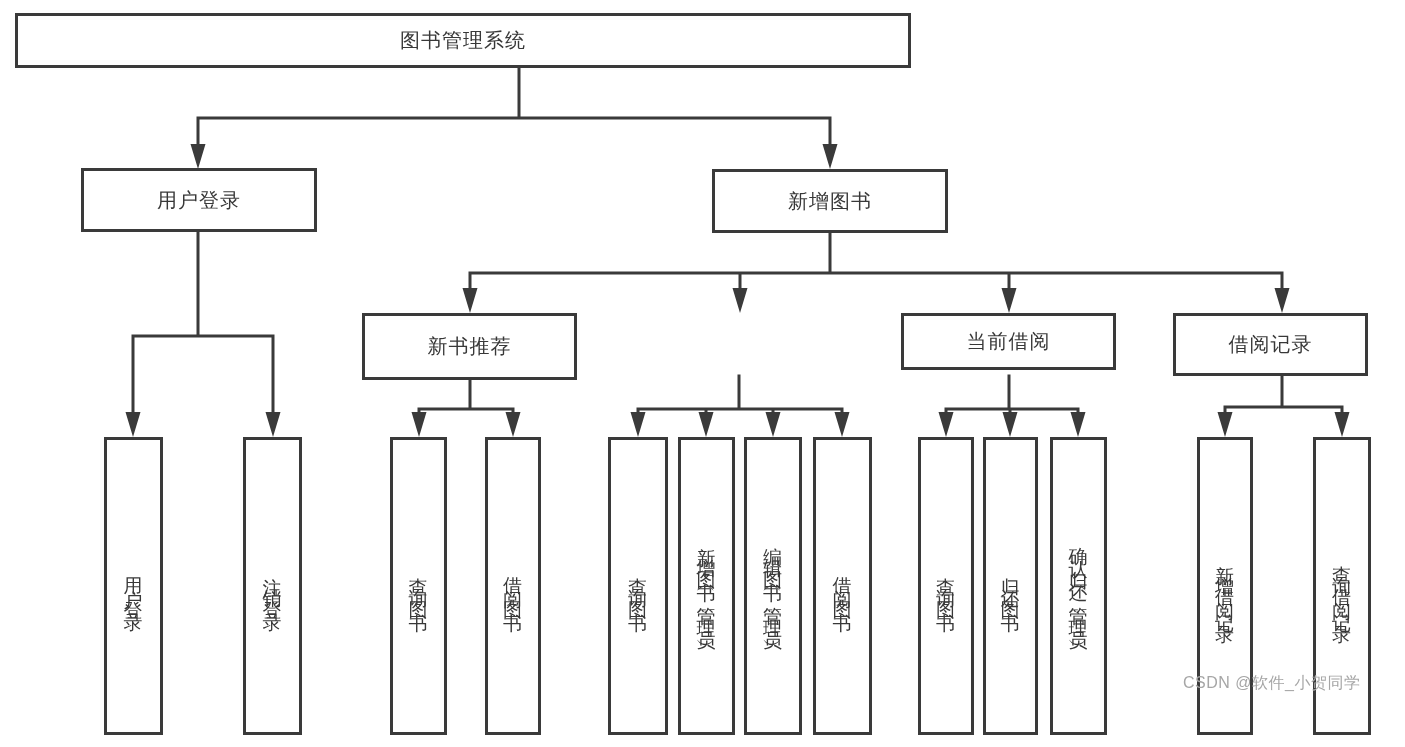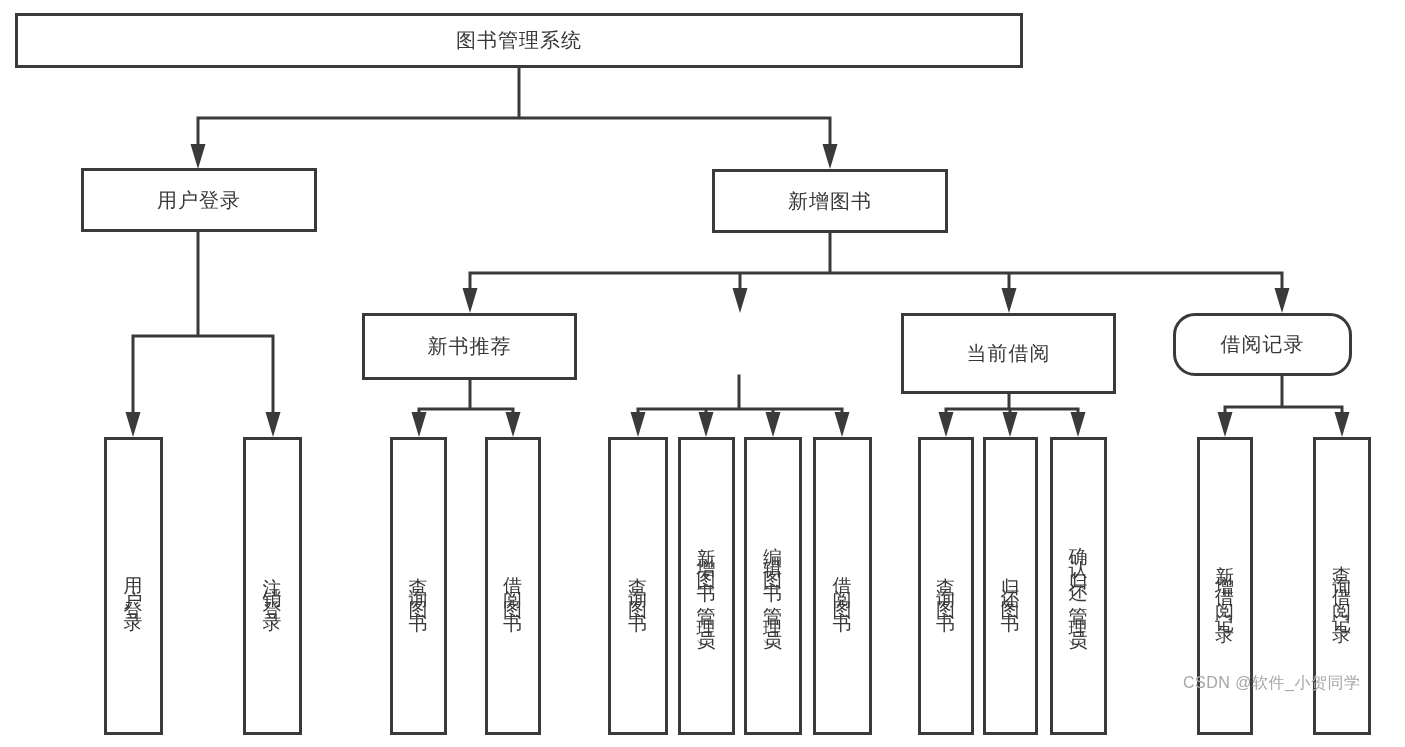--- a/index.html
+++ b/index.html
@@ -38,28 +38,28 @@
          M1282 376 V407 M1225 407 H1342 M1225 407 V418 M1342 407 V418" fill="none" stroke="#3a3a3a" stroke-width="3" stroke-linecap="square"></path>
     <path d="M198 169l-7.5-25h15zM830 169l-7.5-25h15z
          M470 313l-7.5-25h15zM740 313l-7.5-25h15zM1009 313l-7.5-25h15zM1282 313l-7.5-25h15z
          M133 437l-7.5-25h15zM273 437l-7.5-25h15z
          M419 437l-7.5-25h15zM513 437l-7.5-25h15z
          M638 437l-7.5-25h15zM706 437l-7.5-25h15zM773 437l-7.5-25h15zM842 437l-7.5-25h15z
          M946 437l-7.5-25h15zM1010 437l-7.5-25h15zM1078 437l-7.5-25h15z
          M1225 437l-7.5-25h15zM1342 437l-7.5-25h15z" fill="#3a3a3a"></path>
   </svg>
 
-  <div class="box h" style="left:15px;top:13px;width:1008px;height:55px;">图书管理系统</div>
+  <div class="box h" style="left:15px;top:13px;width:896px;height:55px;">图书管理系统</div>
 
   <div class="box h" style="left:81px;top:168px;width:236px;height:64px;">用户登录</div>
   <div class="box h" style="left:712px;top:169px;width:236px;height:64px;">新增图书</div>
 
   <div class="box h" style="left:362px;top:313px;width:215px;height:67px;">新书推荐</div>
-  <div class="box h" style="left:901px;top:313px;width:215px;height:81px;">当前借阅</div>
-  <div class="box h" style="left:1173px;top:313px;width:179px;height:63px;border-radius:22px;">借阅记录</div>
+  <div class="box h" style="left:901px;top:313px;width:215px;height:57px;">当前借阅</div>
+  <div class="box h" style="left:1173px;top:313px;width:195px;height:63px;">借阅记录</div>
 
   <div class="box v" style="left:104px;top:437px;width:59px;height:298px;">用户登录</div>
   <div class="box v" style="left:243px;top:437px;width:59px;height:298px;">注销登录</div>
 
   <div class="box v" style="left:390px;top:437px;width:57px;height:298px;">查询图书</div>
   <div class="box v" style="left:485px;top:437px;width:56px;height:298px;">借阅图书</div>
 
   <div class="box v" style="left:608px;top:437px;width:60px;height:298px;">查询图书</div>
   <div class="box v" style="left:678px;top:437px;width:57px;height:298px;">新增图书（管理员）</div>
   <div class="box v" style="left:744px;top:437px;width:58px;height:298px;">编辑图书（管理员）</div>

